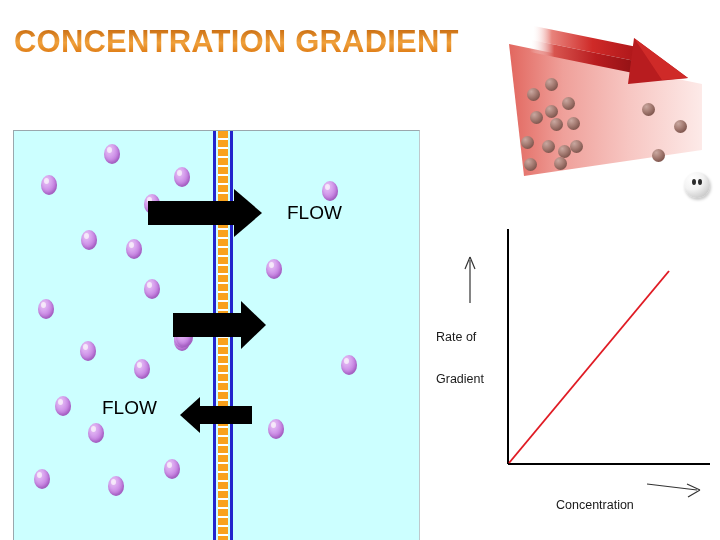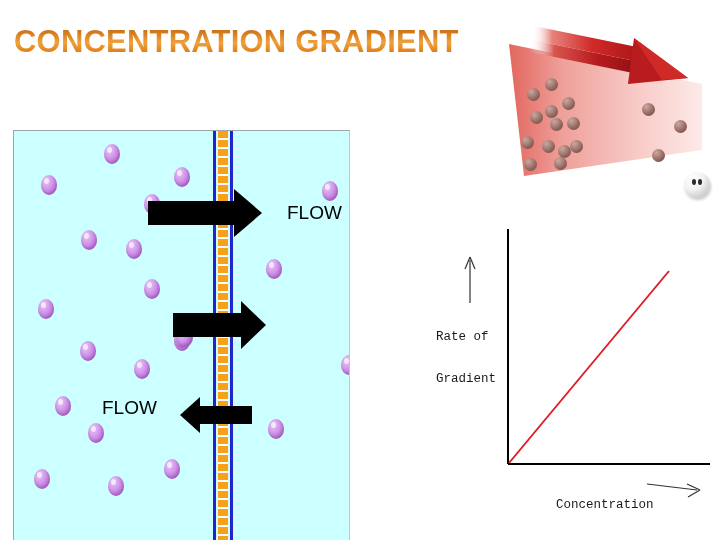--- a/index.html
+++ b/index.html
@@ -51,21 +51,21 @@
     font-weight: bold;
     color: #e8101a;
     white-space: nowrap;
   }
 
   
   #membrane-panel {
     position: absolute;
     left: 13px;
     top: 130px;
-    width: 337px;
+    width: 407px;
     height: 410px;
     background: #ccffff;
     border-left: 1px solid #9aa7ad;
     border-top: 1px solid #9aa7ad;
     border-right: 1px solid #bfc9cd;
     box-sizing: border-box;
     overflow: hidden;
     padding-left: 32px;
   }
   .particle {
@@ -198,21 +198,21 @@
   
   #chart {
     position: absolute;
     left: 432px;
     top: 218px;
     width: 288px;
     height: 300px;
   }
   .axis-label {
     position: absolute;
-    font-family: Liberation Mono, monospace;
+    font-family: Liberation Sans, sans-serif;
     font-size: 12.5px;
     line-height: 14px;
     color: #1a1a1a;
     white-space: pre;
   }
 </style>
 </head>
 <body>
 
 <div id="slide">

